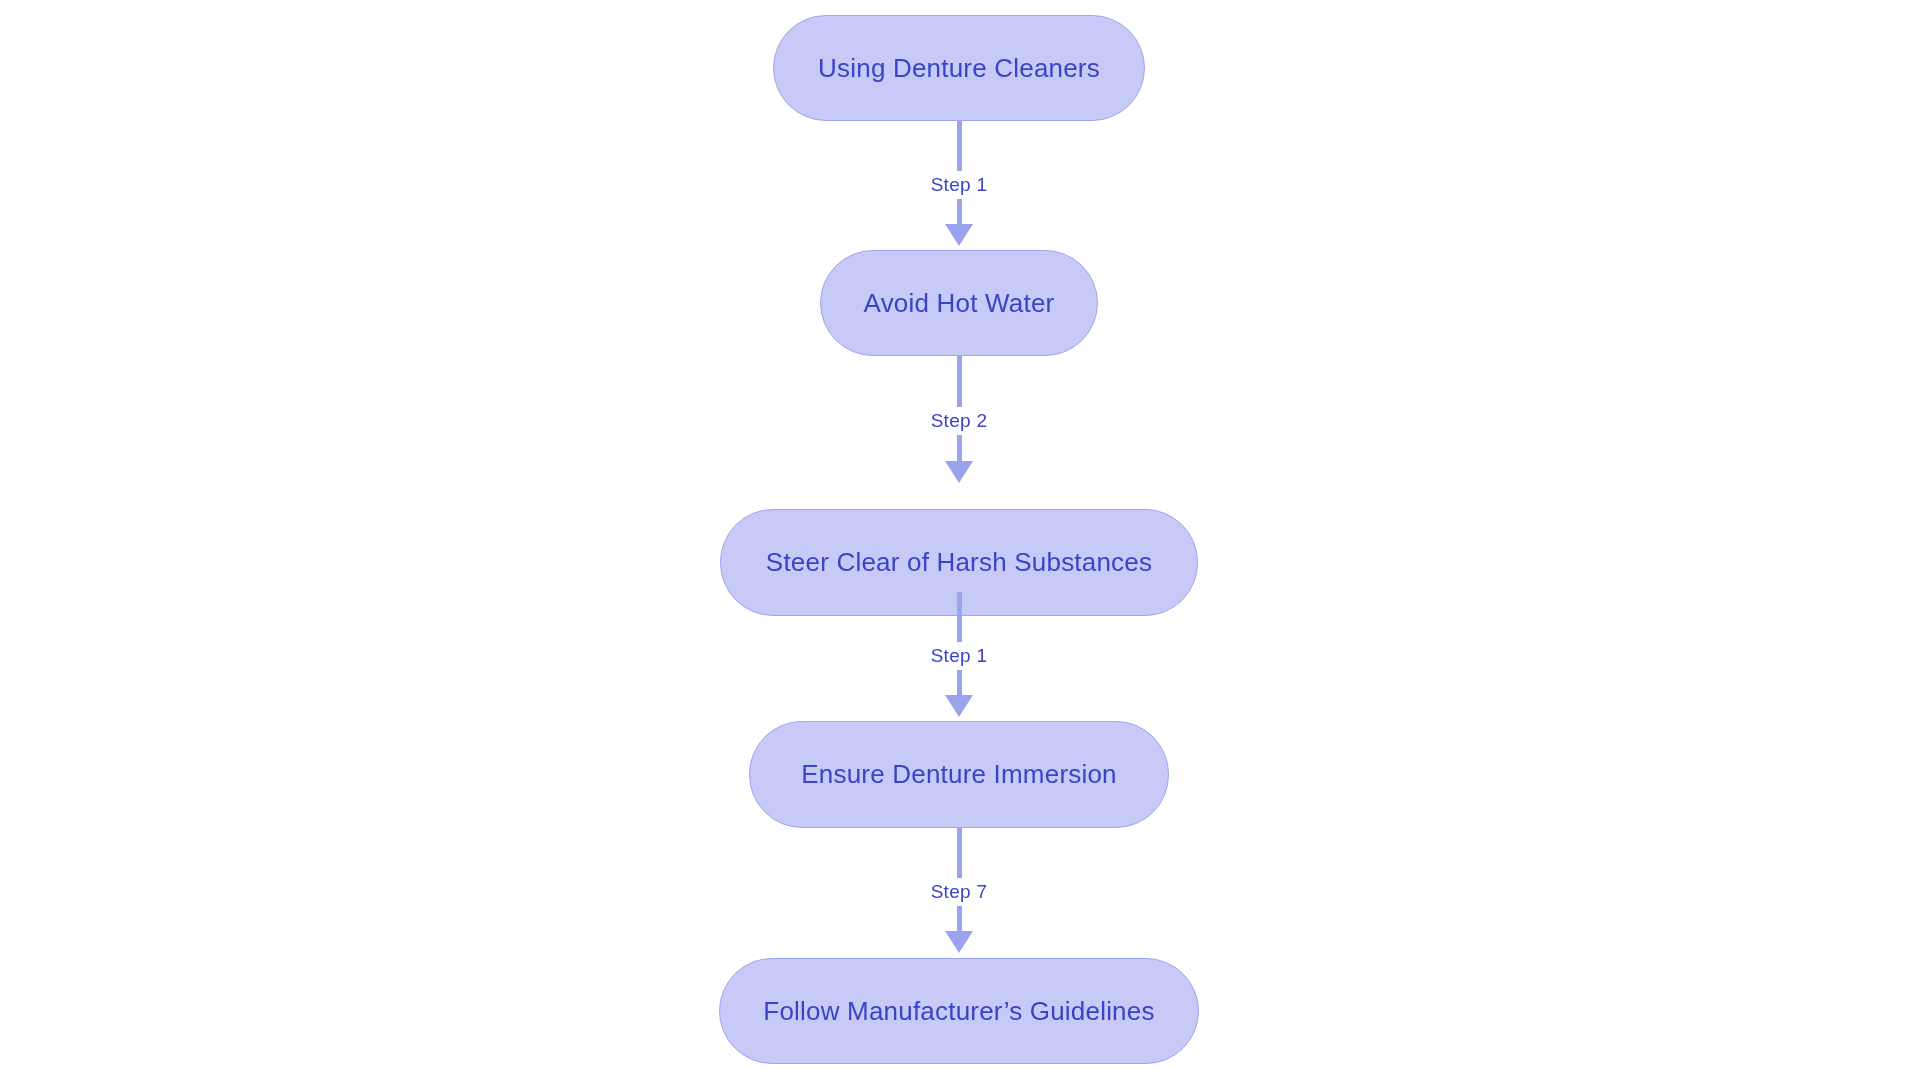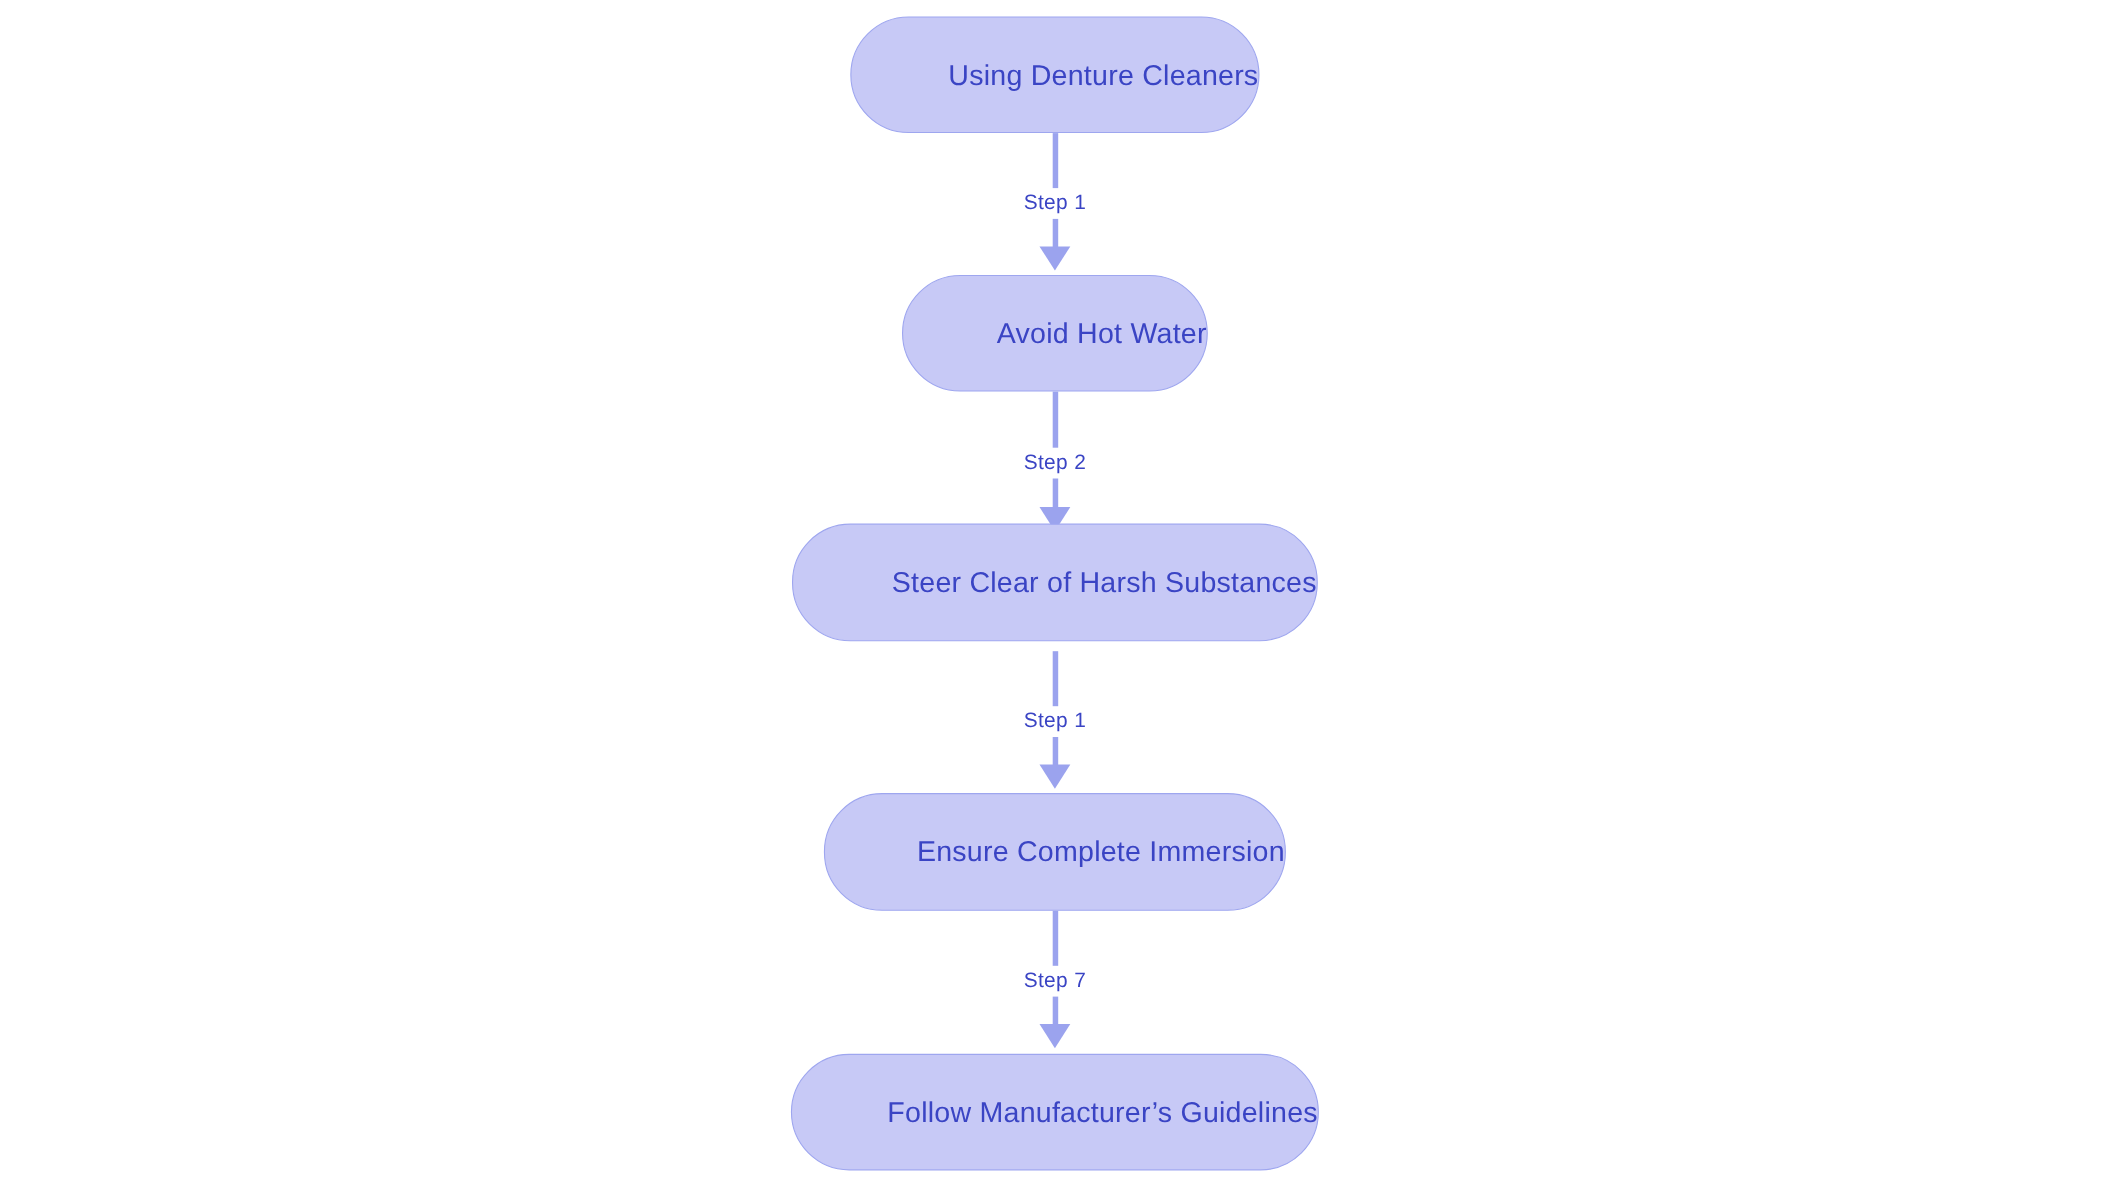--- a/index.html
+++ b/index.html
@@ -23,29 +23,29 @@
     overflow:hidden;
   }
   .flow-node{
     position:absolute;
     box-sizing:border-box;
     background:var(--node-fill);
     border:1.5px solid var(--node-border);
     border-radius:53px;
     display:flex;
     align-items:center;
-    justify-content:flex-end;
+    justify-content:center;
     color:var(--node-text);
     font-size:26px;
     letter-spacing:0.2px;
     white-space:nowrap;
   }
   .n1{left:773px; top:15px;  width:372px; height:106px;}
   .n2{left:820px; top:250px; width:278px; height:106px;}
-  .n3{left:720px; top:476px; width:478px; height:107px;}
+  .n3{left:720px; top:509px; width:478px; height:107px;}
   .n4{left:749px; top:721px; width:420px; height:107px;}
   .n5{left:719px; top:958px; width:480px; height:106px;}
 
   .edge{
     position:absolute;
     width:30px;
   }
   .e1{left:944px; top:121px; height:125px;}
   .e2{left:944px; top:356px; height:127px;text-align:right;}
   .e3{left:944px; top:592px; height:125px;}
@@ -113,21 +113,21 @@
     <span>Steer Clear of Harsh Substances</span>
   </div>
 
   <div class="edge e3">
     <div class="line"></div>
     <div class="head"></div>
     <span class="edge-label">Step 1</span>
   </div>
 
   <div class="flow-node n4">
-    <span>Ensure Complete Immersion</span>
+    <span>Ensure Denture Immersion</span>
   </div>
 
   <div class="edge e4">
     <div class="line"></div>
     <div class="head"></div>
     <span class="edge-label">Step 7</span>
   </div>
 
   <div class="flow-node n5">
     <span>Follow Manufacturer’s Guidelines</span>

